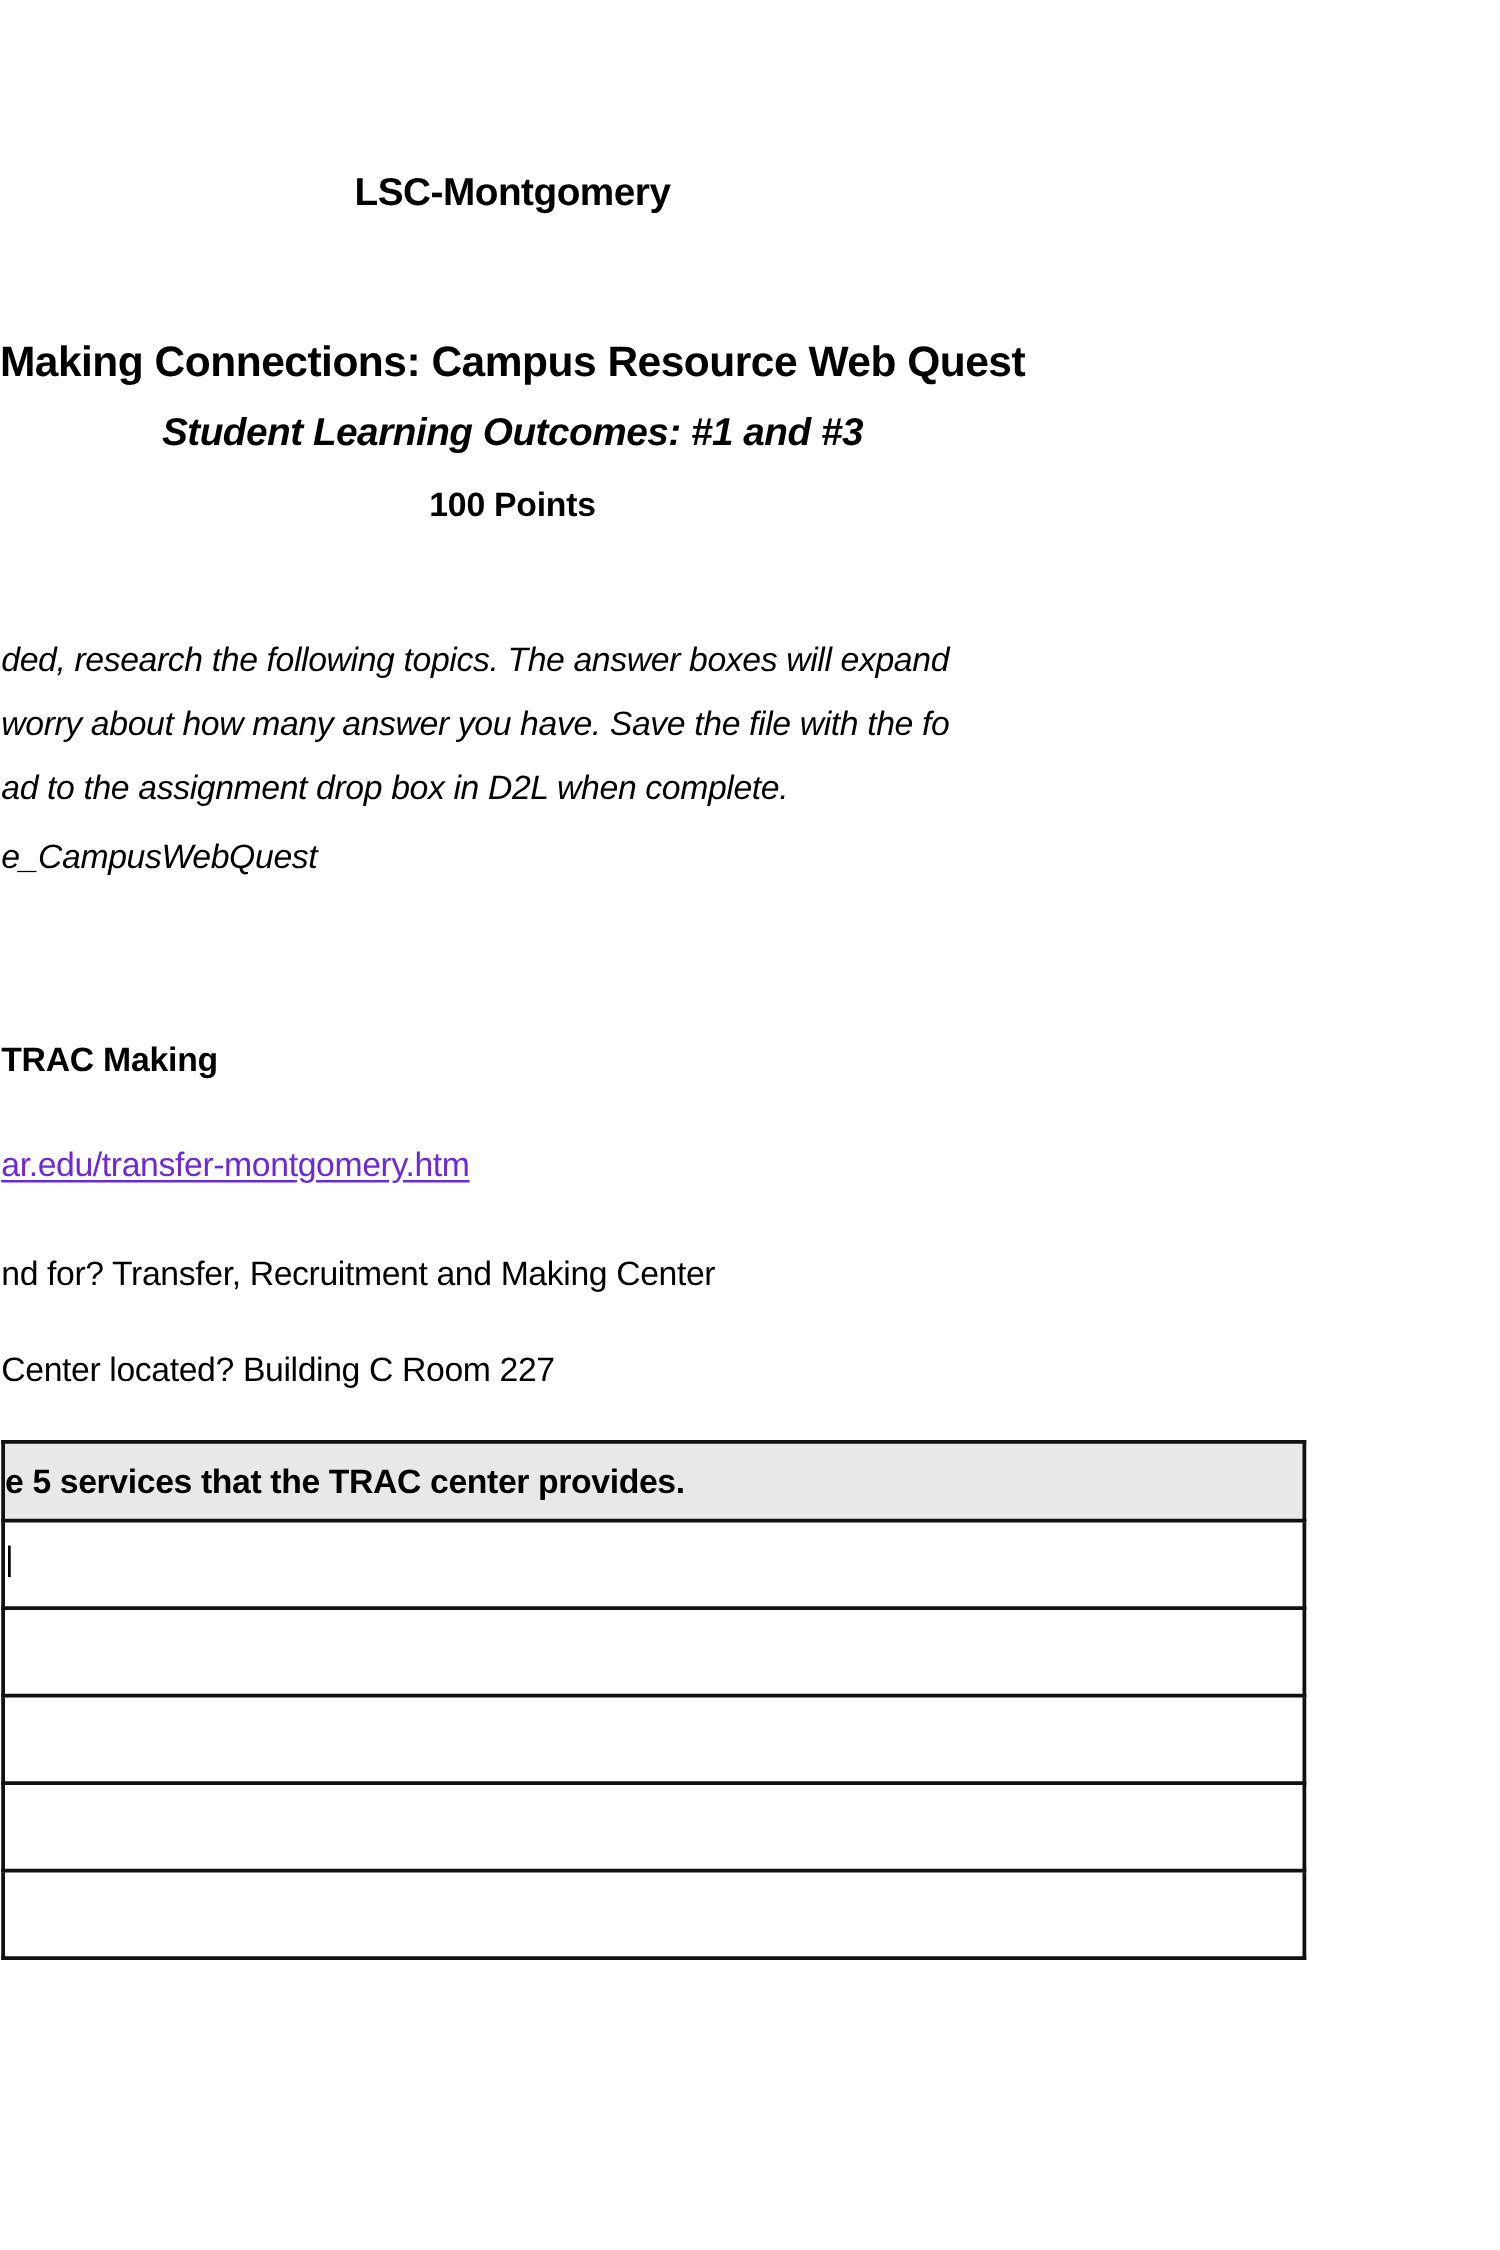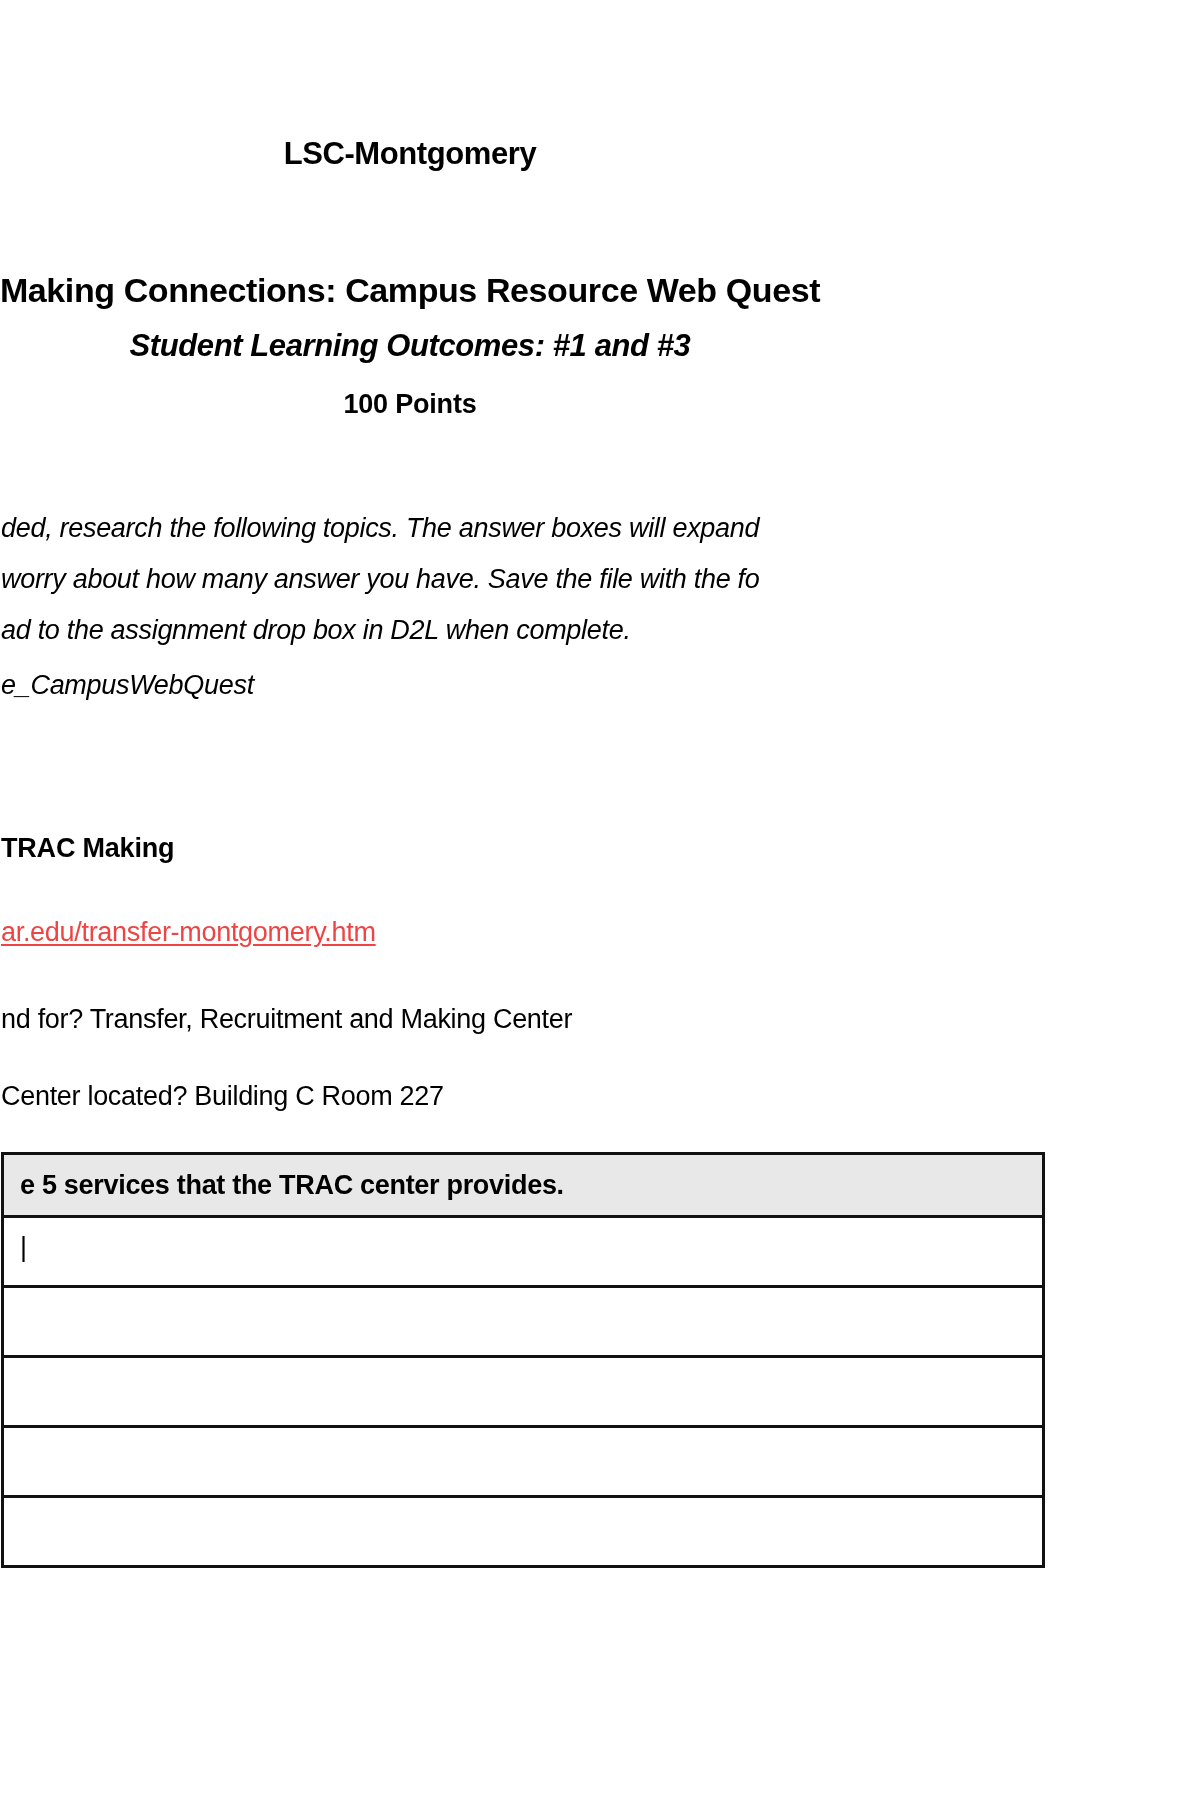--- a/index.html
+++ b/index.html
@@ -96,21 +96,21 @@
 
   .link-line {
     position: absolute;
     left: 226px;
     top: 917px;
     font-size: 27px;
     letter-spacing: -0.3px;
     white-space: nowrap;
   }
   .link-line a {
-    color: #ef4444;
+    color: #6d28d9;
     text-decoration: underline;
     text-underline-offset: 3px;
   }
 
   .qa-line {
     position: absolute;
     left: 226px;
     font-size: 27px;
     letter-spacing: -0.3px;
     white-space: nowrap;
@@ -122,21 +122,21 @@
   #answer-table {
     position: absolute;
     left: 226px;
     top: 1152px;
     width: 1044px;
     border-collapse: collapse;
     table-layout: fixed;
   }
   #answer-table td {
     border: 3px solid #111111;
-    padding: 0 16px;
+    padding: 0 0;
     vertical-align: top;
     font-size: 27px;
     letter-spacing: -0.3px;
   }
   #answer-table td.prompt-cell {
     background: #e8e8e8;
     font-weight: bold;
     height: 60px;
     line-height: 60px;
     white-space: nowrap;

